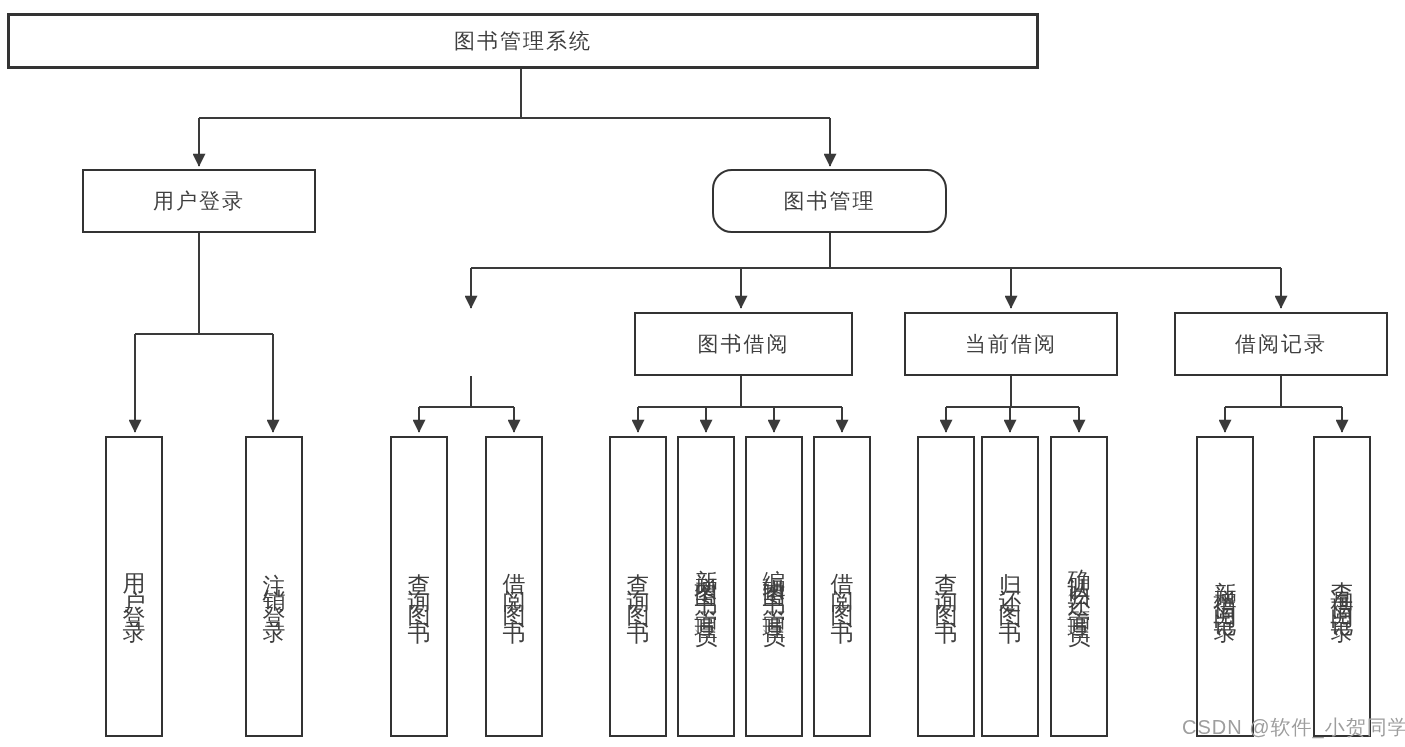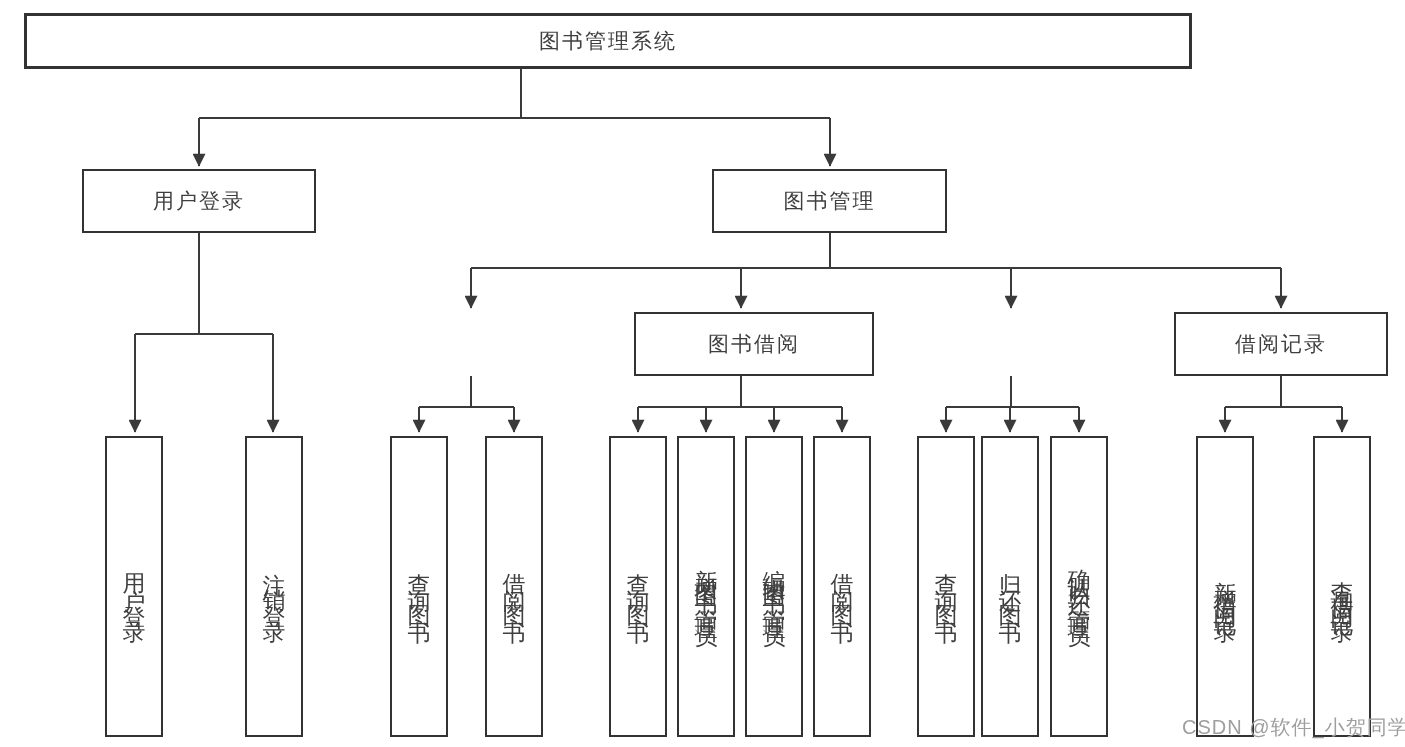--- a/index.html
+++ b/index.html
@@ -18,28 +18,28 @@
     background:#ffffff;
     border:2px solid #333333;
     display:flex;
     align-items:center;
     justify-content:center;
     z-index:2;
     text-align:center;
     letter-spacing:2px;
   }
   .root{
-    left:24px;top:13px;width:1168px;height:56px;
+    left:7px;top:13px;width:1032px;height:56px;
     border-width:3px;font-size:21px;
   }
   .lvl{height:64px;font-size:21px;}
   .b-user-login{left:82px;top:169px;width:234px;}
-  .b-book-mgmt{left:712px;top:169px;width:235px;}
+  .b-book-mgmt{left:712px;top:169px;width:235px;border-radius:20px;}
   .b-new-book{left:364px;top:312px;width:214px;}
-  .b-borrow{left:634px;top:312px;width:240px;}
+  .b-borrow{left:634px;top:312px;width:219px;}
   .b-current{left:904px;top:312px;width:214px;}
   .b-record{left:1174px;top:312px;width:214px;}
   .leaf{top:436px;width:58px;height:301px;font-size:23px;}
   .leaf .vtxt{
     writing-mode:vertical-rl;
     letter-spacing:16px;
     line-height:1;
   }
   .leaf .vtxt.long{letter-spacing:8px;}
   .l1{left:105px;}  .l2{left:245px;}
@@ -99,20 +99,21 @@
       <line x1="1342" y1="407" x2="1342" y2="432" marker-end="url(#arr)"></line>
     </g>
   </svg>
 
   <div class="box root">图书管理系统</div>
 
   <div class="box lvl b-user-login">用户登录</div>
   <div class="box lvl b-book-mgmt">图书管理</div>
 
   <div class="box lvl b-borrow">图书借阅</div>
+  <div class="box lvl b-current">当前借阅</div>
   <div class="box lvl b-record">借阅记录</div>
 
   <div class="box leaf l1">
     <span class="vtxt">用户登录</span>
     </div>
   <div class="box leaf l2">
     <span class="vtxt">注销登录</span>
     </div>
 
   <div class="box leaf l3">

